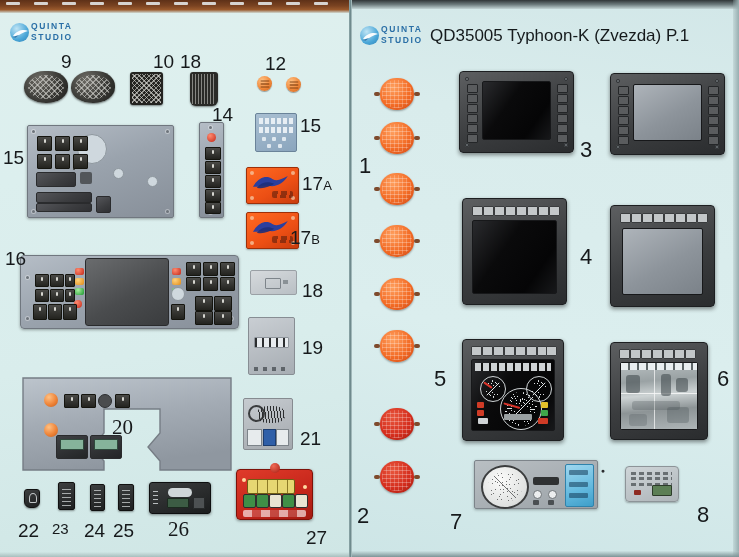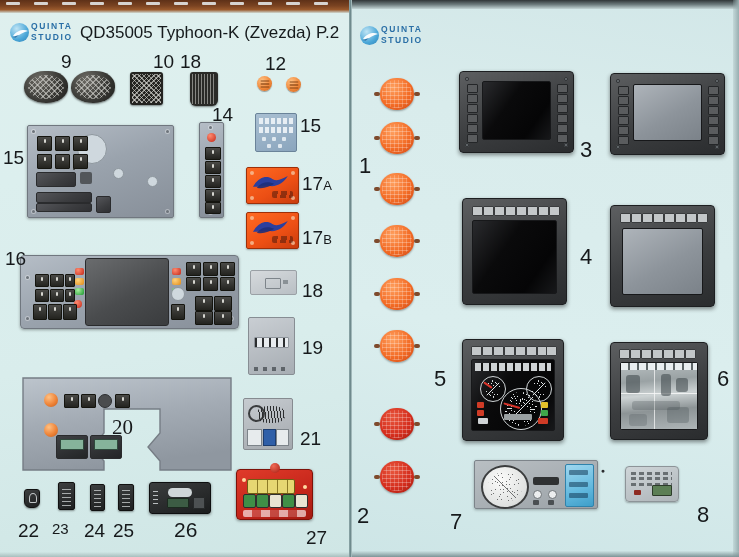--- a/index.html
+++ b/index.html
@@ -238,21 +238,20 @@
         <div class="disc"></div>
         <svg class="swoosh" viewBox="0 0 17 11">
           <path d="M1 8 C5 2, 12 1, 16 3 C12 4, 7 6, 4 10 Z" fill="#ffffff" opacity="0.95"></path>
           <path d="M0 9 L7 7 L4 10 Z" fill="#2f7fb4"></path>
         </svg>
         <div class="txt">
           <div>QUINTA</div>
           <div>STUDIO</div>
         </div>
       </div>
-      <div class="title">QD35005 Typhoon-K (Zvezda) P.2</div>
     </div>
 
     <div class="part speaker" style="left:24px;top:71px;width:44px;height:32px;">
         <div class="mesh"></div>
       </div>
     <div class="part speaker" style="left:71px;top:71px;width:44px;height:32px;">
         <div class="mesh"></div>
       </div>
     <div class="lbl" style="left:61px;top:52px;font-size:19px;">9</div>
 
@@ -355,21 +354,21 @@
       <div class="corner" style="left:3px;top:3px"></div>
         <div class="corner" style="right:3px;top:3px"></div>
       <div class="corner" style="left:3px;bottom:3px"></div>
         <div class="corner" style="right:3px;bottom:3px"></div>
       <svg class="bird" viewBox="0 0 40 20">
         <path d="M2 14 C8 4, 16 2, 22 6 C27 9, 32 6, 38 3 C34 10, 26 15, 18 13 C12 12, 7 15, 2 14 Z" fill="#2b3f9e"></path>
         <path d="M6 15 C11 9, 18 8, 24 11 C19 14, 12 17, 6 15 Z" fill="#1d2f7a" opacity=".9"></path>
       </svg>
       <div class="script"></div>
     </div>
-    <div class="lbl" style="left:302px;top:228px;font-size:19px;text-align:right;"><span>17</span><span style="font-size:13px">B</span></div>
+    <div class="lbl" style="left:290px;top:228px;font-size:19px;text-align:right;"><span>17</span><span style="font-size:13px">B</span></div>
 
     <div class="part pe" style="left:20px;top:255px;width:217px;height:72px;border-radius:4px;">
       <div class="rivet" style="left:5px;top:20px"></div>
         <div class="rivet" style="right:5px;top:8px"></div>
       <div class="rivet" style="left:5px;bottom:8px"></div>
         <div class="rivet" style="right:5px;bottom:8px"></div>
       <div class="screenblk" style="left:64px;top:2px;width:82px;height:66px;border-radius:3px;background:linear-gradient(150deg,#6a6c6e,#4a4c4e 55%,#3a3c3e)"></div>
       <div class="led-red" style="left:54px;top:12px;width:9px;height:7px;border-radius:2px"></div>
       <div class="led-amber" style="left:54px;top:22px;width:9px;height:7px;border-radius:2px"></div>
       <div class="led-green" style="left:54px;top:32px;width:9px;height:7px;border-radius:2px"></div>
@@ -523,21 +522,21 @@
         <div class="g"></div>
       </div>
     <div class="lbl" style="left:113px;top:521px;font-size:19px;">25</div>
 
     <div class="part p26" style="left:149px;top:482px;width:60px;height:30px;">
       <div class="cut"></div>
       <div class="strip"></div>
       <div style="position:absolute;left:5%;top:18%;width:5px;height:16px;background:repeating-linear-gradient(0deg,#b9bdbf 0 1px,transparent 1px 4px)"></div>
       <div style="position:absolute;right:8%;top:48%;width:10px;height:10px;background:#4d5153;border:1px solid #26292a;border-radius:1px"></div>
     </div>
-    <div class="lbl" style="left:174px;top:519px;font-size:21px;">26</div>
+    <div class="lbl" style="left:168px;top:519px;font-size:21px;font-family:Liberation Serif, serif;">26</div>
 
     <div class="part p27" style="left:236px;top:469px;width:75px;height:49px;">
       <div class="knob"></div>
       <div class="dispwin"></div>
       <div class="btnrow">
         <span style="left:0;background:#3f8f47"></span>
         <span style="left:13px;background:#3f8f47"></span>
         <span style="left:26px;background:#e8e4d2"></span>
         <span style="left:39px;background:#3f8f47"></span>
         <span style="left:52px;background:#e8e4d2"></span>
@@ -563,20 +562,21 @@
         <div class="disc"></div>
         <svg class="swoosh" viewBox="0 0 17 11">
           <path d="M1 8 C5 2, 12 1, 16 3 C12 4, 7 6, 4 10 Z" fill="#ffffff" opacity="0.95"></path>
           <path d="M0 9 L7 7 L4 10 Z" fill="#2f7fb4"></path>
         </svg>
         <div class="txt">
           <div>QUINTA</div>
           <div>STUDIO</div>
         </div>
       </div>
+      <div class="title">QD35005 Typhoon-K (Zvezda) P.1</div>
     </div>
 
     <div class="refl orange part" style="left:28px;top:78px;width:34px;height:32px;">
         <div class="grid"></div>
         <div class="tabl"></div>
         <div class="tabr"></div>
       </div>
     <div class="refl orange part" style="left:28px;top:122px;width:34px;height:32px;">
         <div class="grid"></div>
         <div class="tabl"></div>

